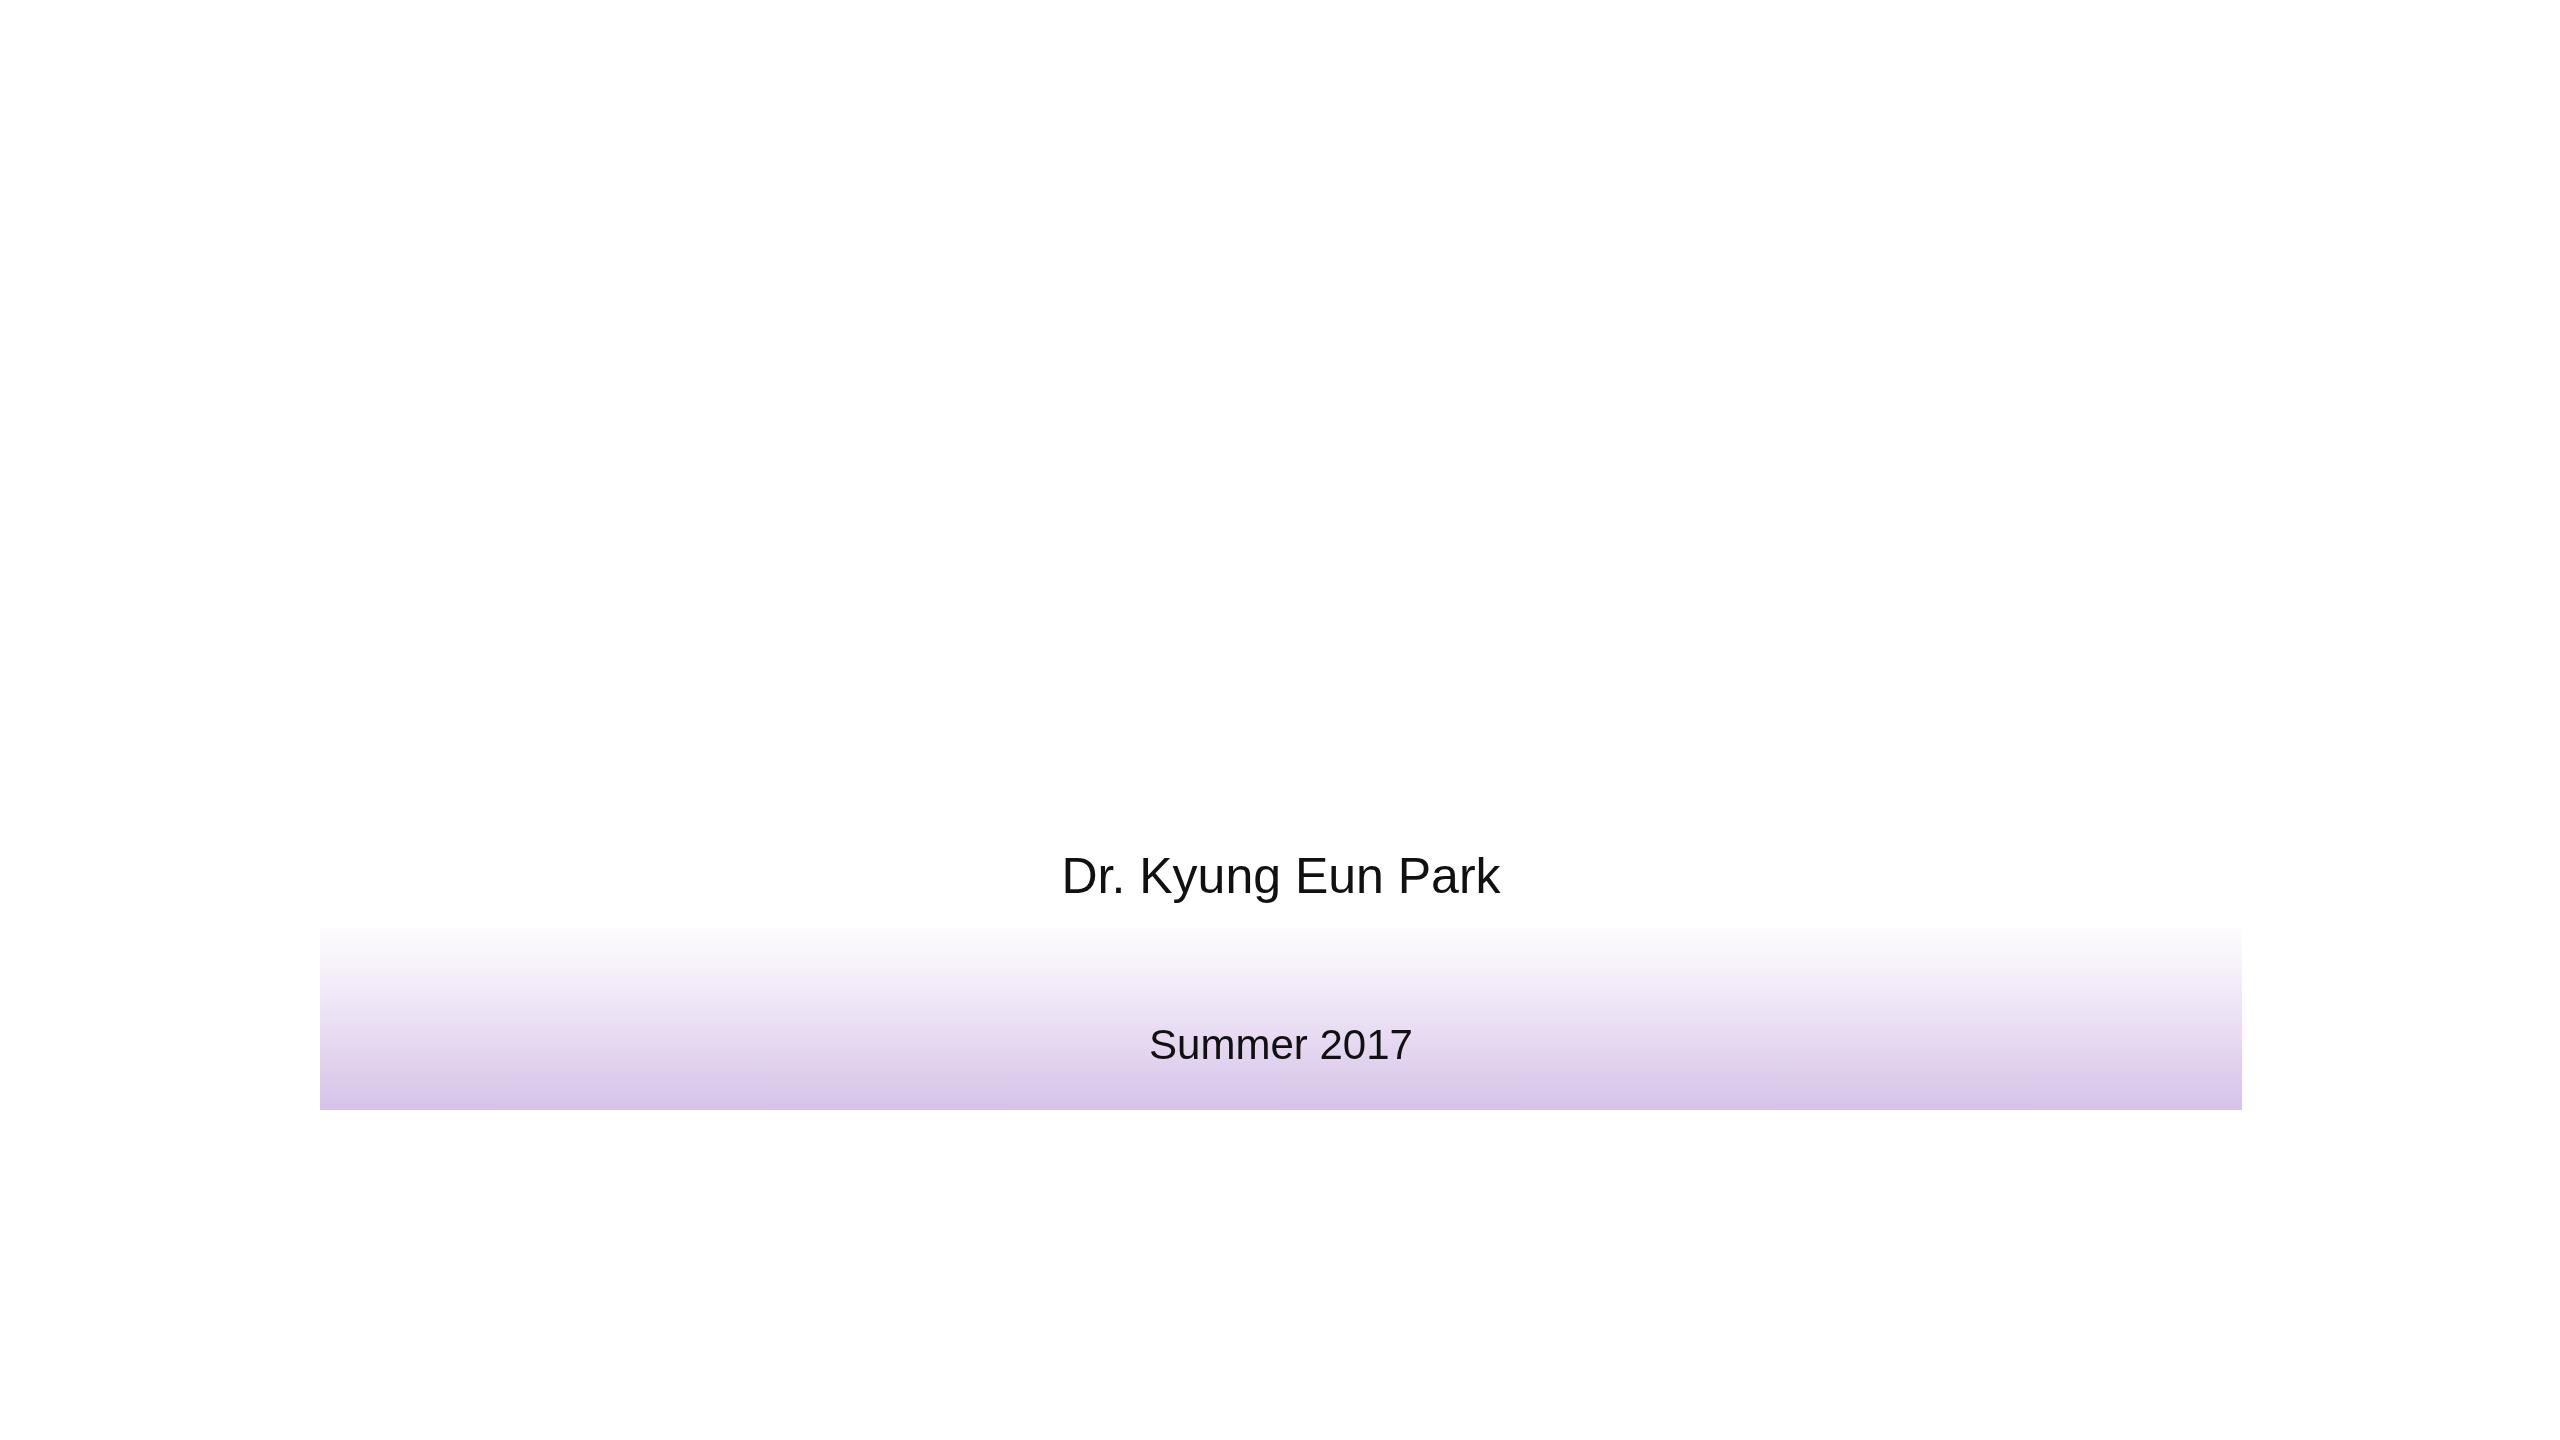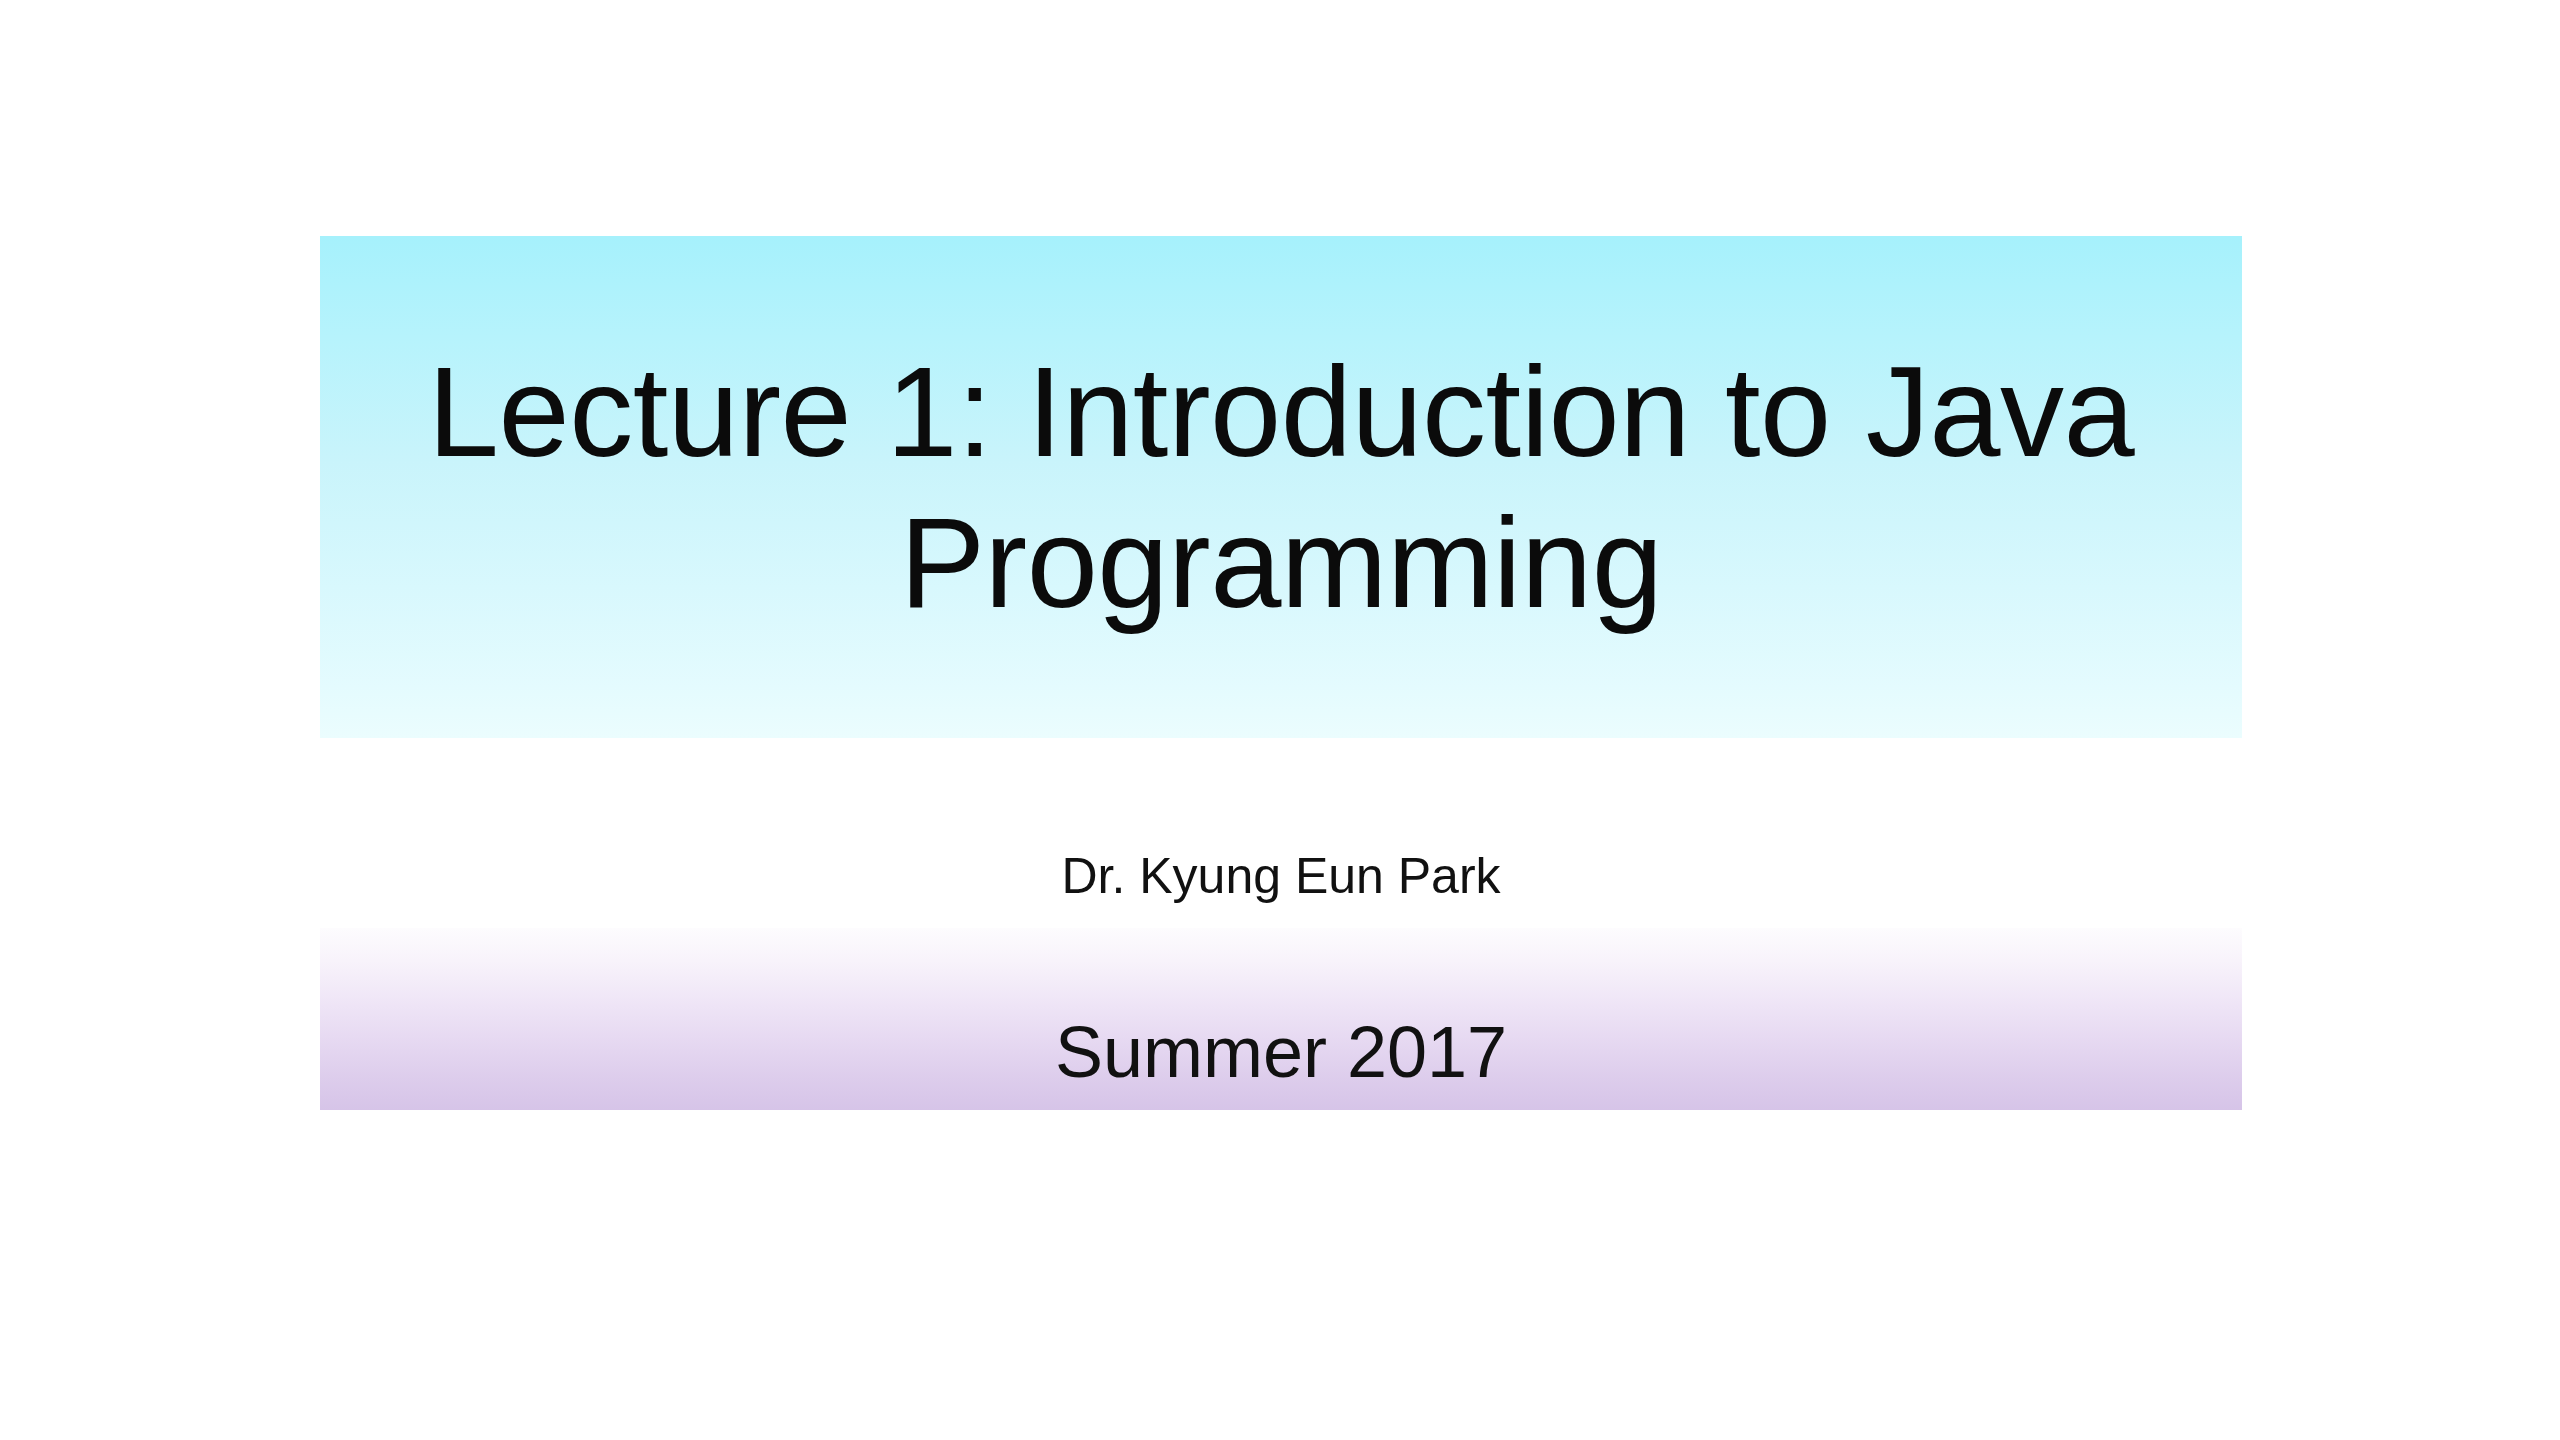--- a/index.html
+++ b/index.html
@@ -93,38 +93,34 @@
                 #ddcdec 82%,
                 #d6c4e8 100%);
     display: flex;
     align-items: center;
     justify-content: center;
     box-sizing: border-box;
   }
 
   .term-text {
     font-family: "Liberation Sans", sans-serif;
-    font-size: 72px;
+    font-size: 42px;
     font-weight: 400;
     color: #111111;
     text-align: center;
     margin: 16px;
     position: relative;
-    top: 33px;
+    top: 26px;
   }
 </style>
 </head>
 <body>
 
 <div class="slide">
 
-  <div class="title-band">
-    <h1 class="title-text">Lecture 1: Introduction to Java
-Programming</h1>
-  </div>
 
   <div class="presenter-wrap">
     <p class="presenter-text">Dr. Kyung Eun Park</p>
   </div>
 
   <div class="term-band">
     <p class="term-text">Summer 2017</p>
   </div>
 
 </div>

